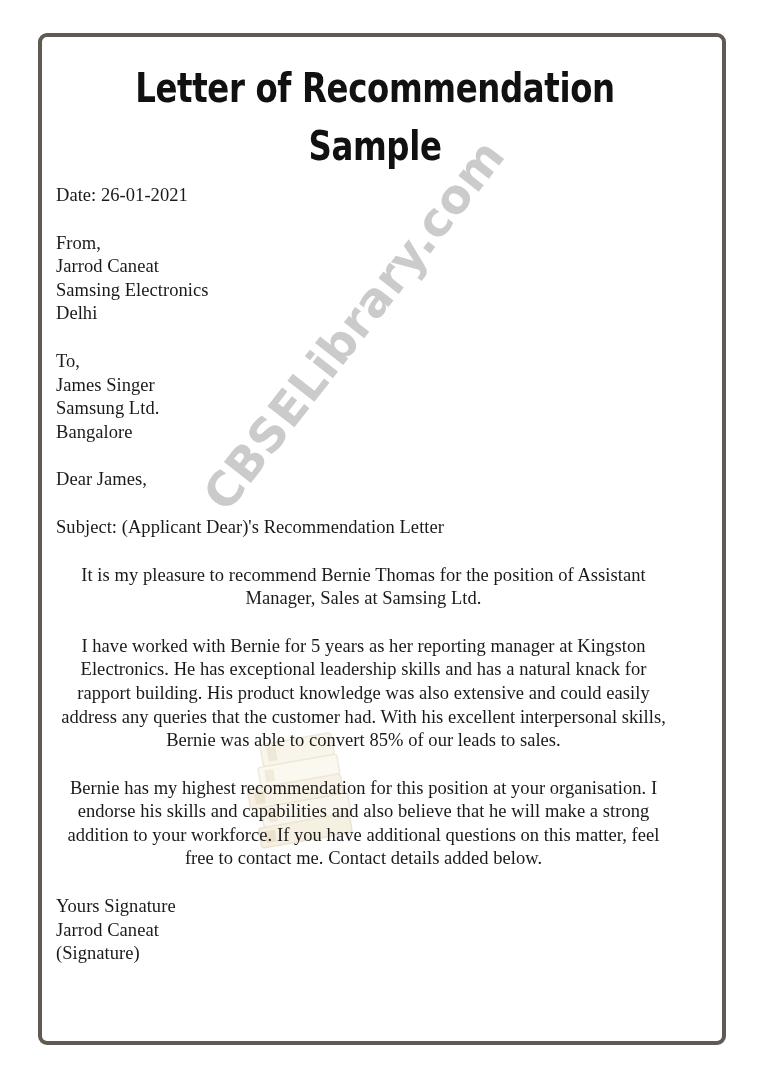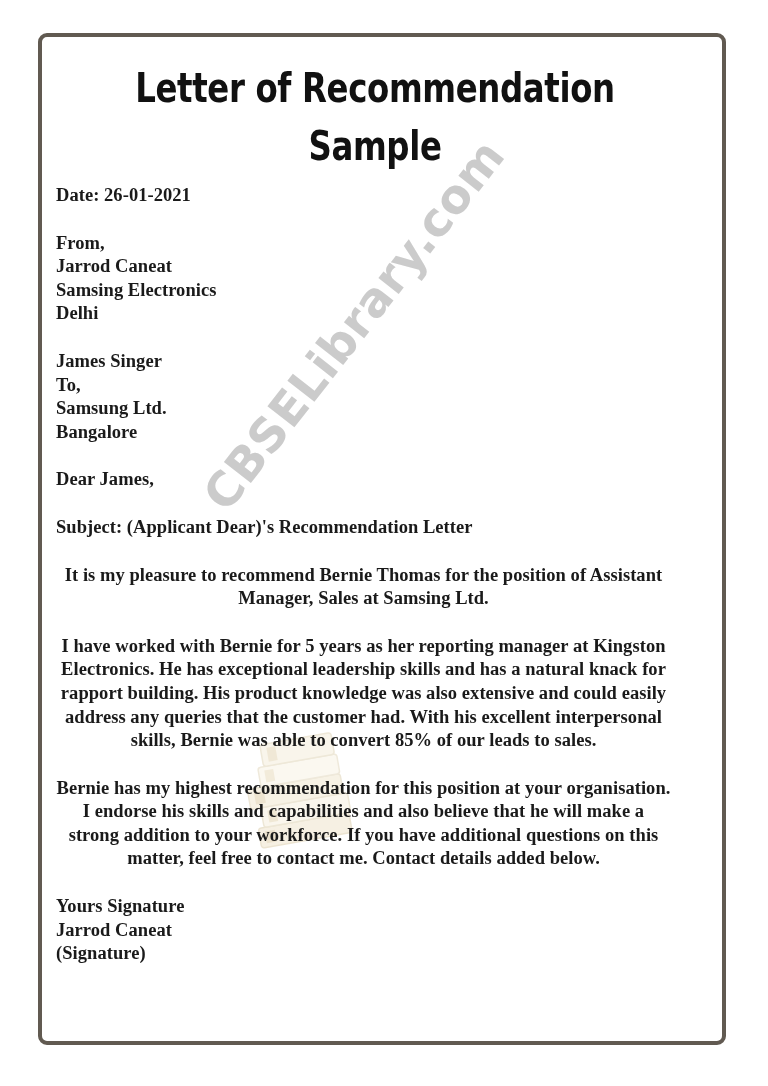--- a/index.html
+++ b/index.html
@@ -86,21 +86,20 @@
     transform-origin: center top;
   }
 
   .letter-line,
   .letter-para {
     margin: 0;
     color: #1a1a1a;
     font-size: 18.5px;
     line-height: 23.6px;
     letter-spacing: 0.05px;
-    font-weight: bold;
   }
 
   .block {
     margin: 0;
   }
   .gap-md { height: 24px; }
 
   #date-line {
     padding-top: 9px;
   }
@@ -146,22 +145,22 @@
     <div class="block">
       <p class="letter-line">From,</p>
       <p class="letter-line">Jarrod Caneat</p>
       <p class="letter-line">Samsing Electronics</p>
       <p class="letter-line">Delhi</p>
     </div>
 
     <div class="gap-md"></div>
 
     <div class="block">
+      <p class="letter-line">To,</p>
       <p class="letter-line">James Singer</p>
-      <p class="letter-line">To,</p>
       <p class="letter-line">Samsung Ltd.</p>
       <p class="letter-line">Bangalore</p>
     </div>
 
     <div class="gap-md"></div>
 
     <div class="block">
       <p class="letter-line">Dear James,</p>
     </div>
 

